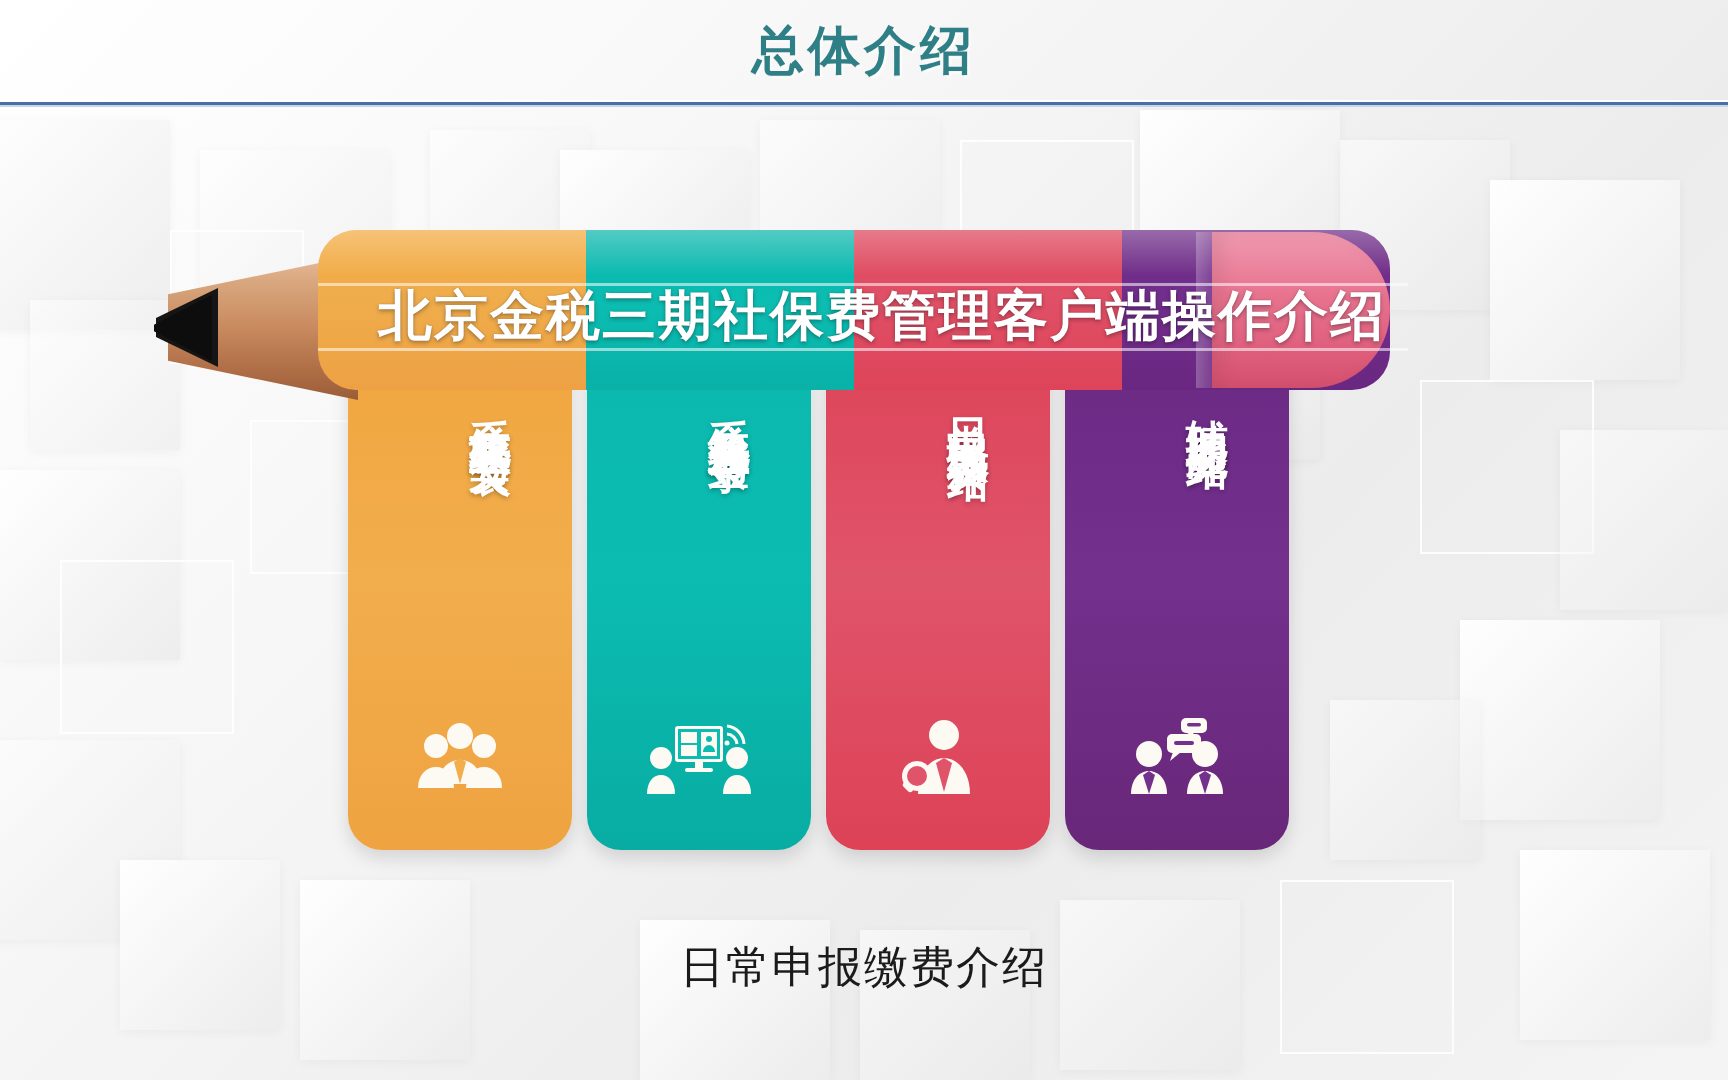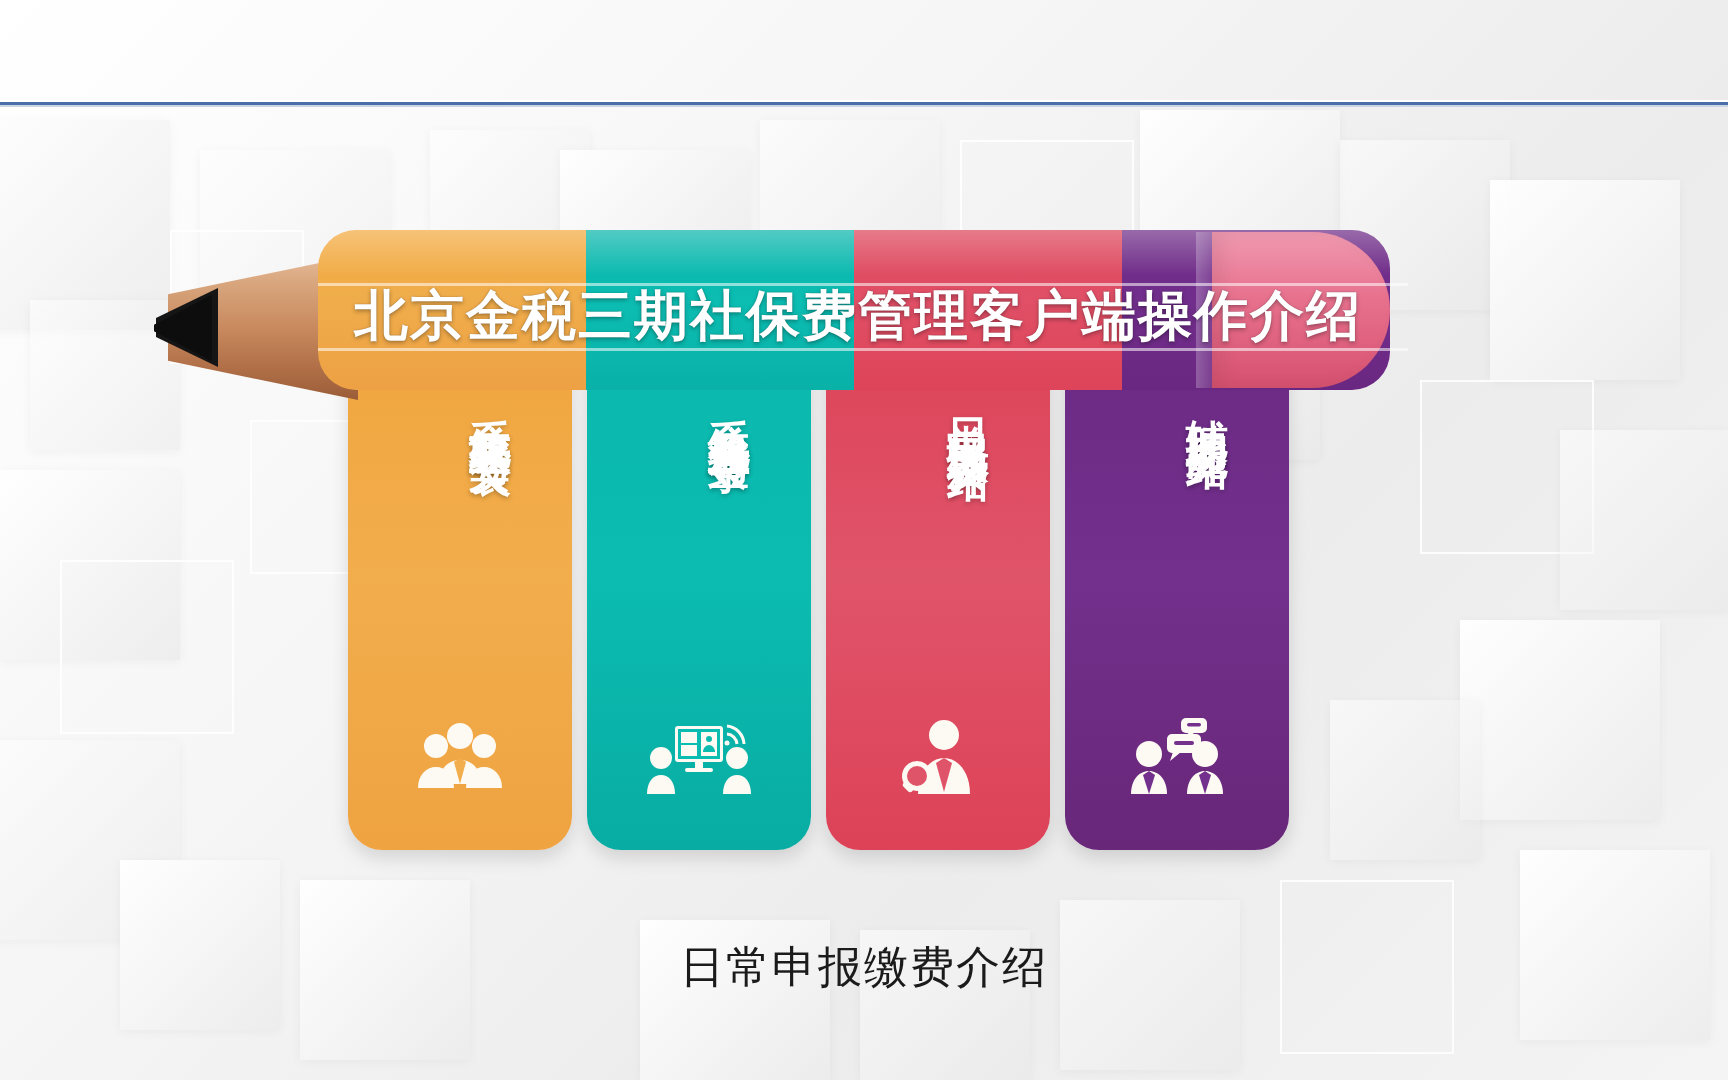--- a/index.html
+++ b/index.html
@@ -75,20 +75,21 @@
   .strip-line{position:absolute;left:0;width:100%;height:3px;background:rgba(255,255,255,.55);}
   .strip-line.top{top:0;}
   .strip-line.bot{bottom:0;}
   .banner-text{
     position:absolute;left:318px;top:277px;width:1080px;height:78px;z-index:8;
     display:flex;align-items:center;justify-content:center;
     font-size:54px;font-weight:bold;color:#ffffff;letter-spacing:2px;
     font-family:Liberation Serif, serif;
     text-shadow:0 2px 4px rgba(0,0,0,.30), 0 0 1px rgba(0,0,0,.4);
     white-space:nowrap;
+    padding-left:24px;
   }
 
   
   .cols{position:absolute;left:348px;top:245px;width:1012px;height:605px;z-index:2;display:flex;}
   .col{position:relative;width:224px;margin-right:15px;height:605px;border-radius:0 0 34px 34px;
        box-shadow:0 8px 18px rgba(0,0,0,.13);}
   .col:last-child{margin-right:0;}
   .col.c1{background:linear-gradient(to bottom,#e08b1c 0%,#f0a63f 16%,#f2ad4c 55%,#efa341 100%);}
   .col.c2{background:linear-gradient(to bottom,#059b93 0%,#0bb8ad 16%,#0cbcb1 55%,#08aca2 100%);}
   .col.c3{background:linear-gradient(to bottom,#d5172f 0%,#dd4459 16%,#e0546a 55%,#dd4257 100%);}
@@ -141,20 +142,21 @@
     <div class="sq" style="left:1520px;top:850px;width:190px;height:190px;"></div>
     <div class="sq b" style="left:1280px;top:880px;width:170px;height:170px;"></div>
     <div class="sq o" style="left:1060px;top:900px;width:180px;height:170px;"></div>
     <div class="sq" style="left:640px;top:920px;width:190px;height:160px;"></div>
     <div class="sq o" style="left:860px;top:930px;width:170px;height:150px;"></div>
     <div class="sq b" style="left:170px;top:230px;width:130px;height:130px;"></div>
     <div class="sq o" style="left:1180px;top:330px;width:140px;height:130px;"></div>
   </div>
 
   <div class="header">
+    <div class="header-title">总体介绍</div>
     <div class="header-rule"></div>
   </div>
 
   <div class="cols">
 
     <div class="col c1">
       <div class="col-label">系统获取与安装</div>
       <div class="col-icon">
         <svg width="92" height="74" viewBox="0 0 92 74" fill="#fdfaf3">
           <circle cx="22" cy="24" r="12"></circle>

